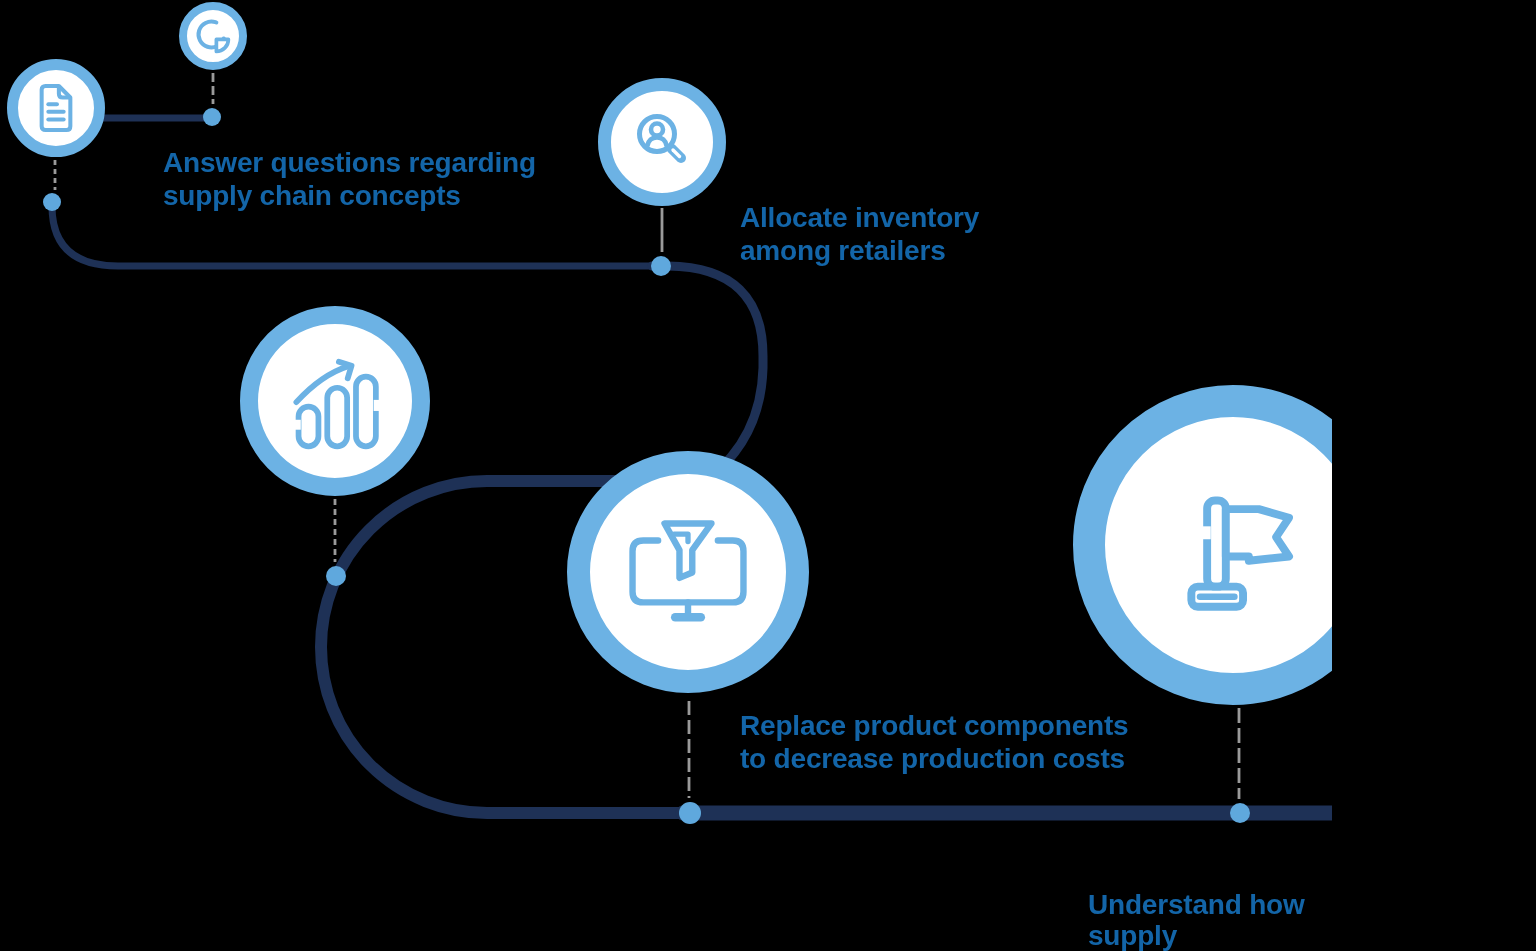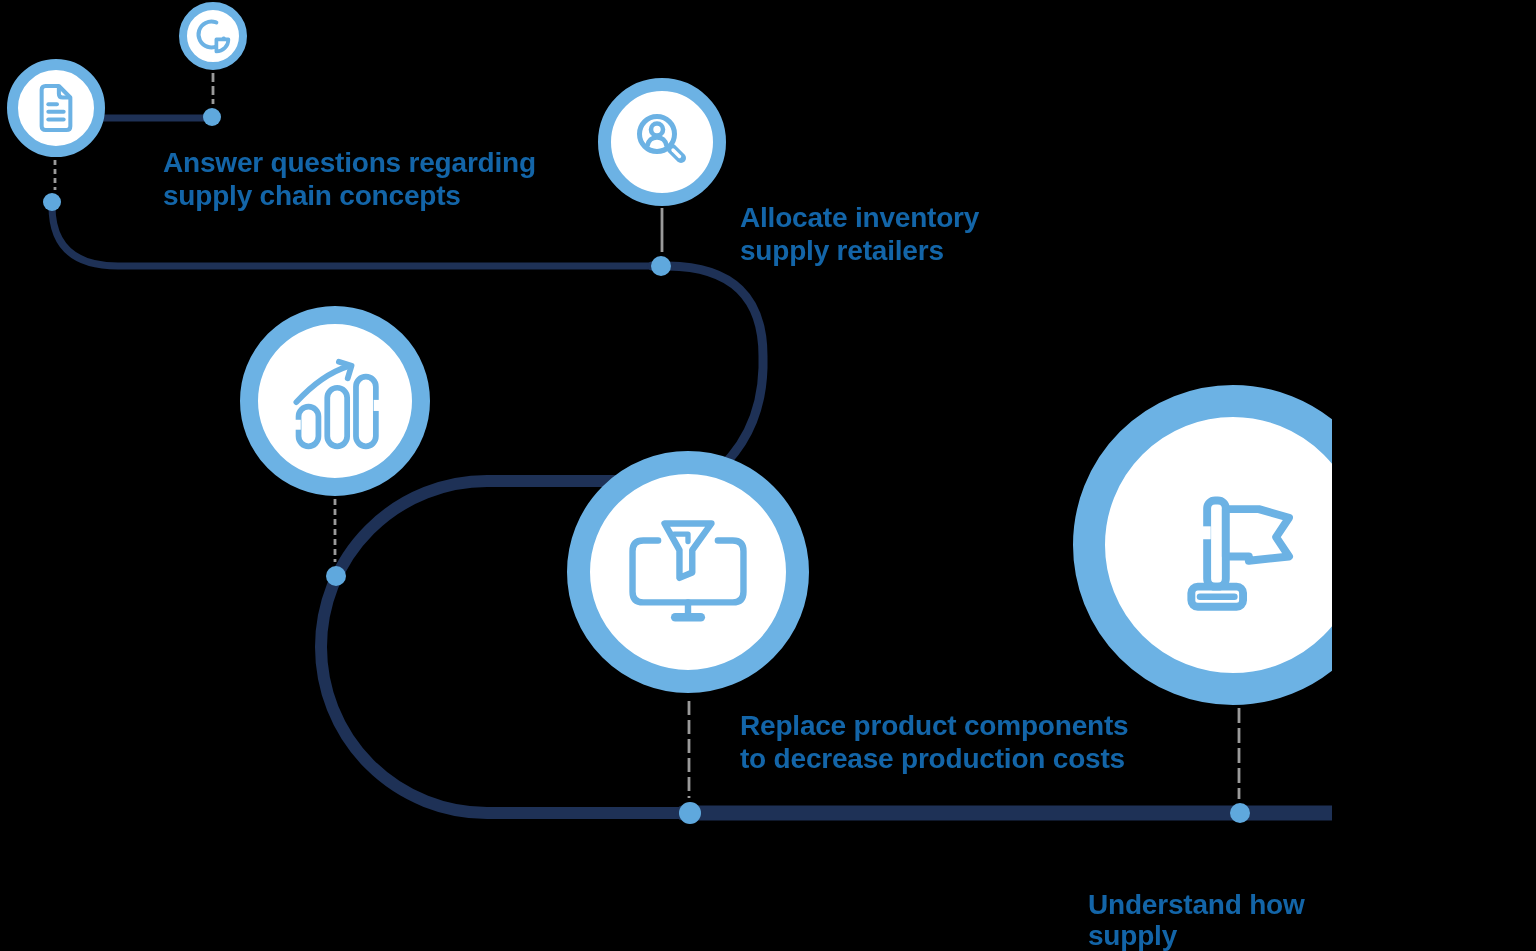--- a/index.html
+++ b/index.html
@@ -119,20 +119,20 @@
       <rect x="33.5" y="42" width="6" height="9" fill="#ffffff"></rect>
       <path class="ic ic-white" stroke-width="5.5" d="M 50 30 H 73 L 94 36 L 85 49.5 L 94 63 L 66 66 V 63 H 50 Z"></path>
       <rect class="ic" stroke-width="5.5" x="26" y="84" width="36" height="14" rx="4.5"></rect>
       <path class="ic" stroke-width="4.5" d="M 32 91 H 56"></path>
     </svg>
   </div>
 
   <div class="label" style="left:163px;top:146px;">Answer questions regarding
 supply chain concepts</div>
   <div class="label" style="left:740px;top:201px;">Allocate inventory
-supply retailers</div>
+among retailers</div>
   <div class="label" style="left:740px;top:709px;">Replace product components
 to decrease production costs</div>
   <div class="label tight" style="left:1088px;top:889px;">Understand how supply
 chain deals with tariffs and
 international regulations</div>
 
 </div>
 
 </body></html>

